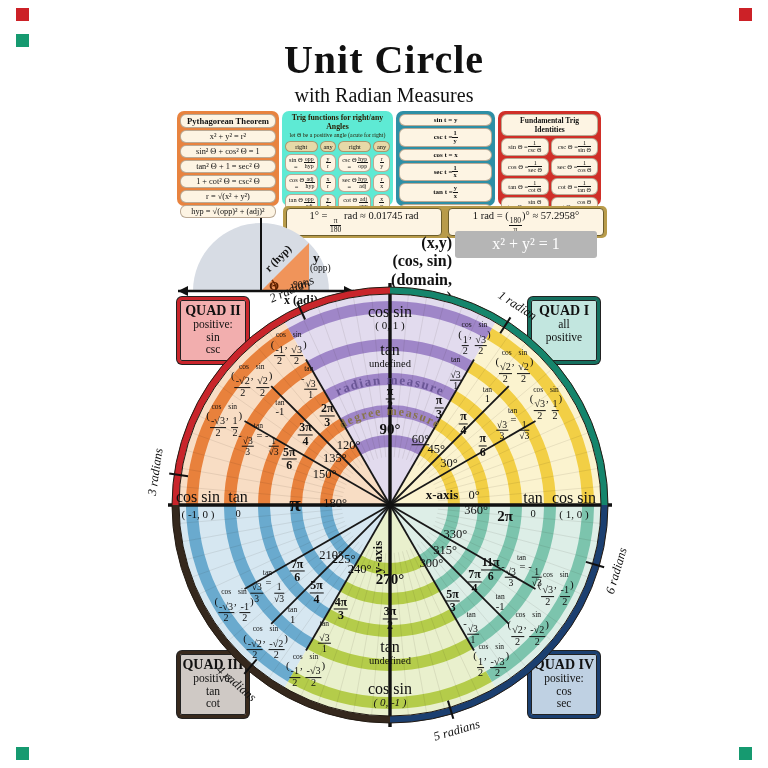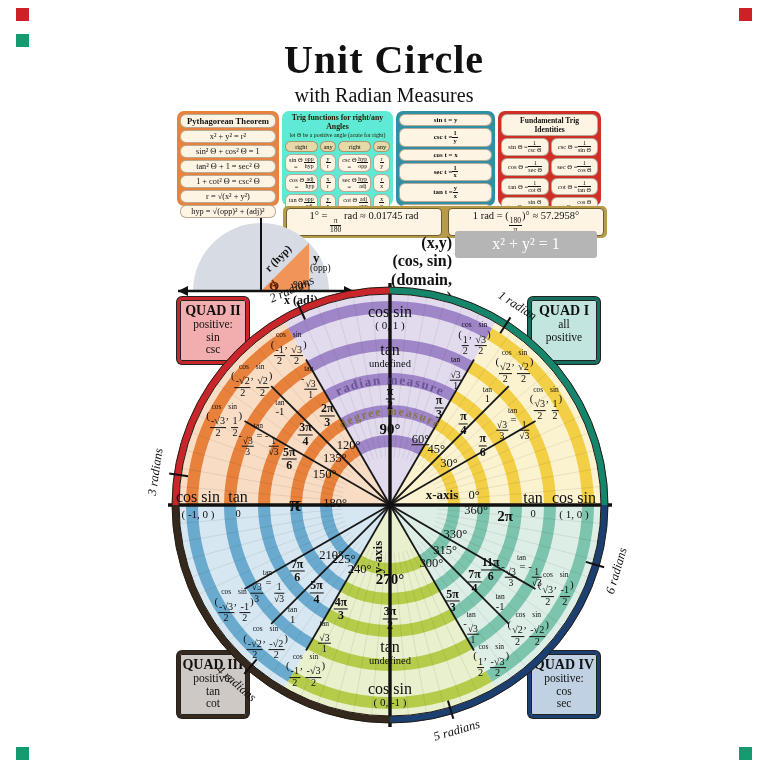--- a/index.html
+++ b/index.html
@@ -557,21 +557,21 @@
         </span>)</div>
       <div class="cl axlab" style="left: 218px; top: 282px; transform: translate(-50%, -50%) rotate(-90deg);">y-axis</div>
       <div class="cl degbig" style="left: 230px; top: 304px;">270°</div>
       <div class="cl rad" style="left: 230px; top: 340px;"><span class="fr">
           <span>3π</span>
           <span>2</span>
         </span></div>
       <div class="cl h" style="left: 230px; top: 372px;">tan</div>
       <div class="cl tan" style="left: 230px; top: 386px;">undefined</div>
       <div class="cl h" style="left: 230px; top: 414px;">cos sin</div>
-      <div class="cl pair" style="left: 230px; top: 428px;">( 0, -1 )</div>
+      <div class="cl pair" style="left: 230px; top: 428px; font-style: italic;">( 0, -1 )</div>
       <div class="cl deg" style="left: 271.298px; top: 288.979px;">300°</div>
       <div class="cl rad" style="left: 292.63px; top: 322.852px;"><span class="fr">
           <span>5π</span>
           <span>3</span>
         </span></div>
       <div class="cl tan" style="left: 311.135px; top: 352.581px;"><div class="h">tan</div>-<span class="fr">
           <span>√3</span>
           <span>1</span>
         </span></div>
       <div class="cl pair" style="left: 331.303px; top: 385.993px;"><div class="h">cos sin</div>(<span class="fr">

